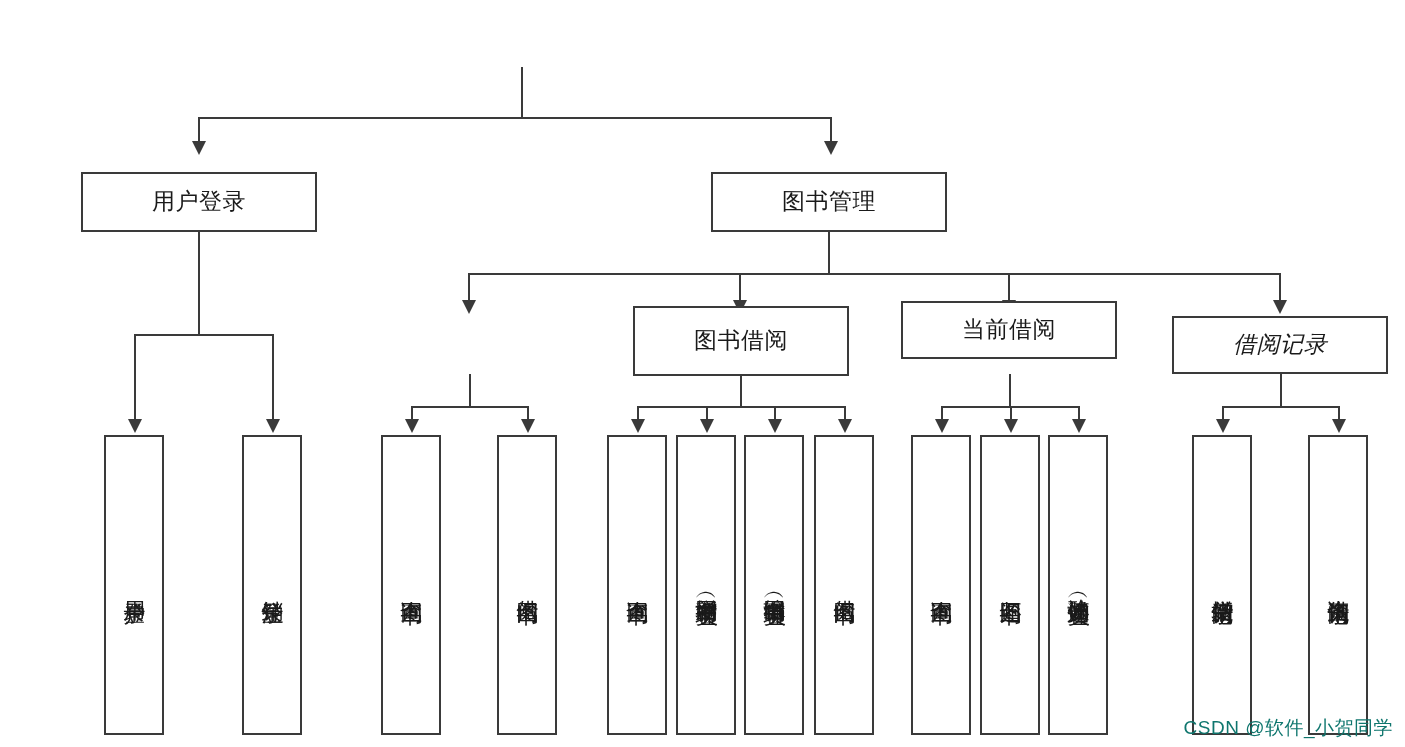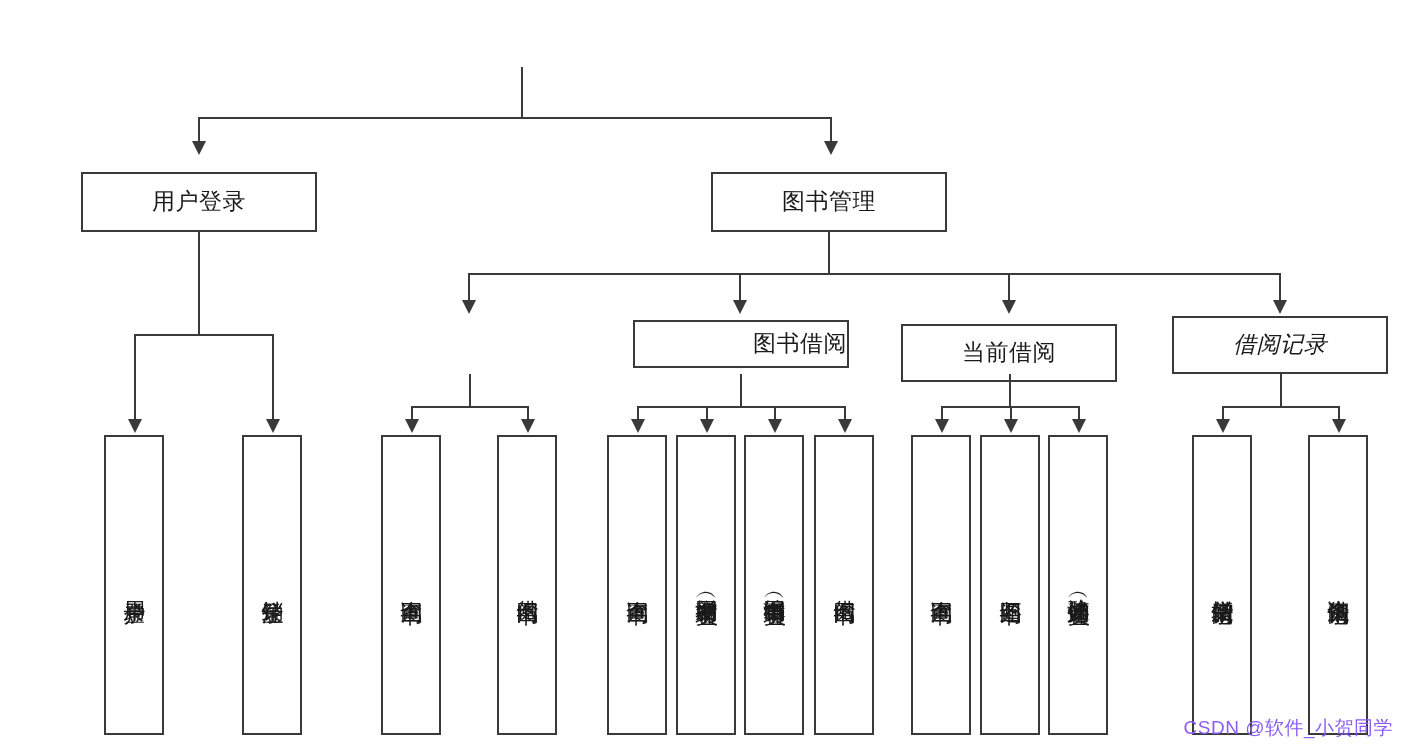--- a/index.html
+++ b/index.html
@@ -69,21 +69,21 @@
     border-right: 7px solid transparent;
     border-top: 14px solid #3a3a3a;
   }
 
   
   #watermark {
     position: absolute;
     right: 12px;
     bottom: 6px;
     font-size: 19px;
-    color: #8b5cf6;
+    color: #0f766e;
     letter-spacing: 0.5px;
     white-space: nowrap;
     pointer-events: none;
     user-select: none;
   }
 </style>
 </head>
 <body>
 
 <div id="canvas">
@@ -115,24 +115,24 @@
   <div class="ln h" style="left:468px; top:273px; width:812px;"></div>
   <div class="ln v" style="left:468px; top:273px; height:29px;"></div>
   <div class="ln v" style="left:739px; top:273px; height:29px;"></div>
   <div class="ln v" style="left:1008px; top:273px; height:29px;"></div>
   <div class="ln v" style="left:1279px; top:273px; height:29px;"></div>
   <div class="arrow" style="left:462px; top:300px;"></div>
   <div class="arrow" style="left:733px; top:300px;"></div>
   <div class="arrow" style="left:1002px; top:300px;"></div>
   <div class="arrow" style="left:1273px; top:300px;"></div>
 
-  <div class="node horiz" style="left:633px; top:320px; width:216px; height:48px;justify-content:flex-end;">
+  <div class="node horiz" style="left:633px; top:306px; width:216px; height:70px;">
     <span class="lbl">图书借阅</span>
   </div>
-  <div class="node horiz" style="left:901px; top:324px; width:216px; height:58px;">
+  <div class="node horiz" style="left:901px; top:301px; width:216px; height:58px;">
     <span class="lbl">当前借阅</span>
   </div>
   <div class="node horiz" style="left:1172px; top:316px; width:216px; height:58px;font-style:italic;">
     <span class="lbl">借阅记录</span>
   </div>
 
   <div class="ln v" style="left:469px; top:374px; height:33px;"></div>
   <div class="ln h" style="left:411px; top:406px; width:117px;"></div>
   <div class="ln v" style="left:411px; top:406px; height:15px;"></div>
   <div class="ln v" style="left:527px; top:406px; height:15px;"></div>

